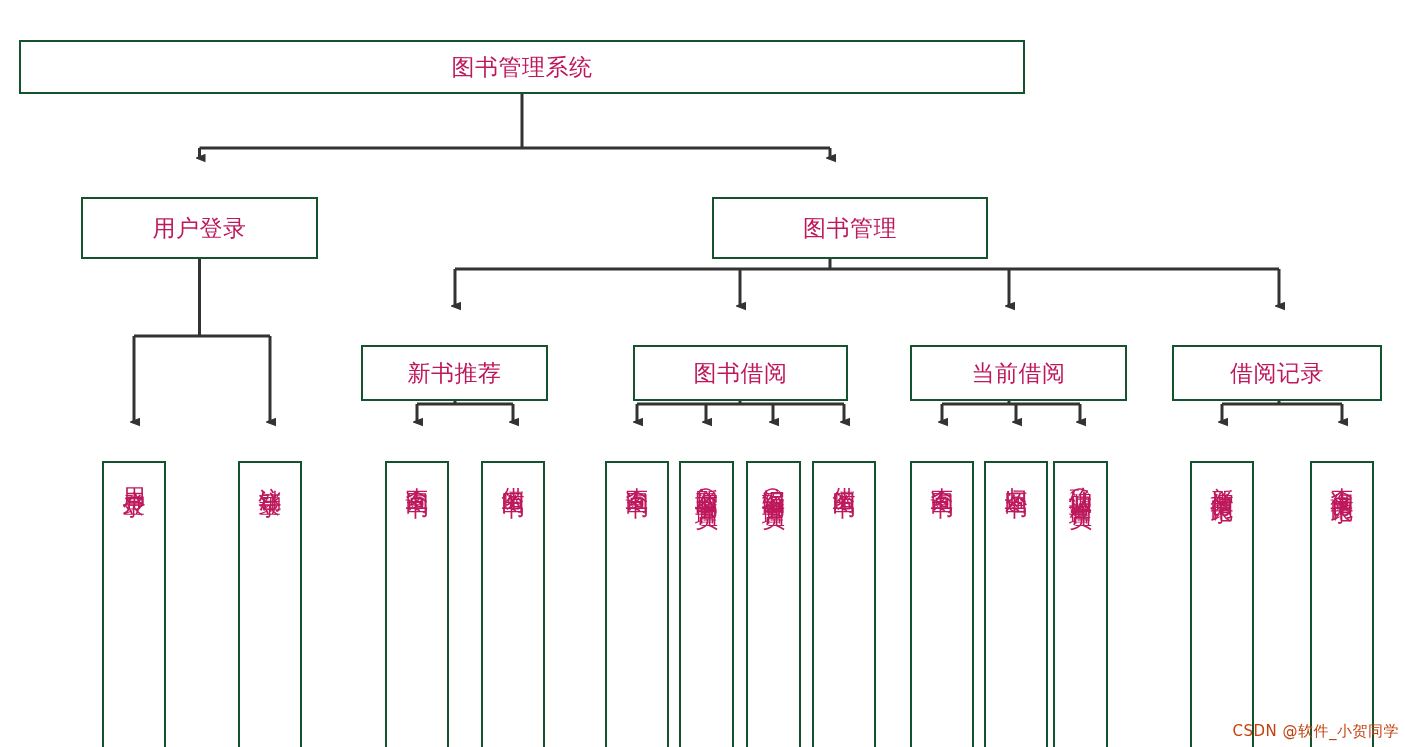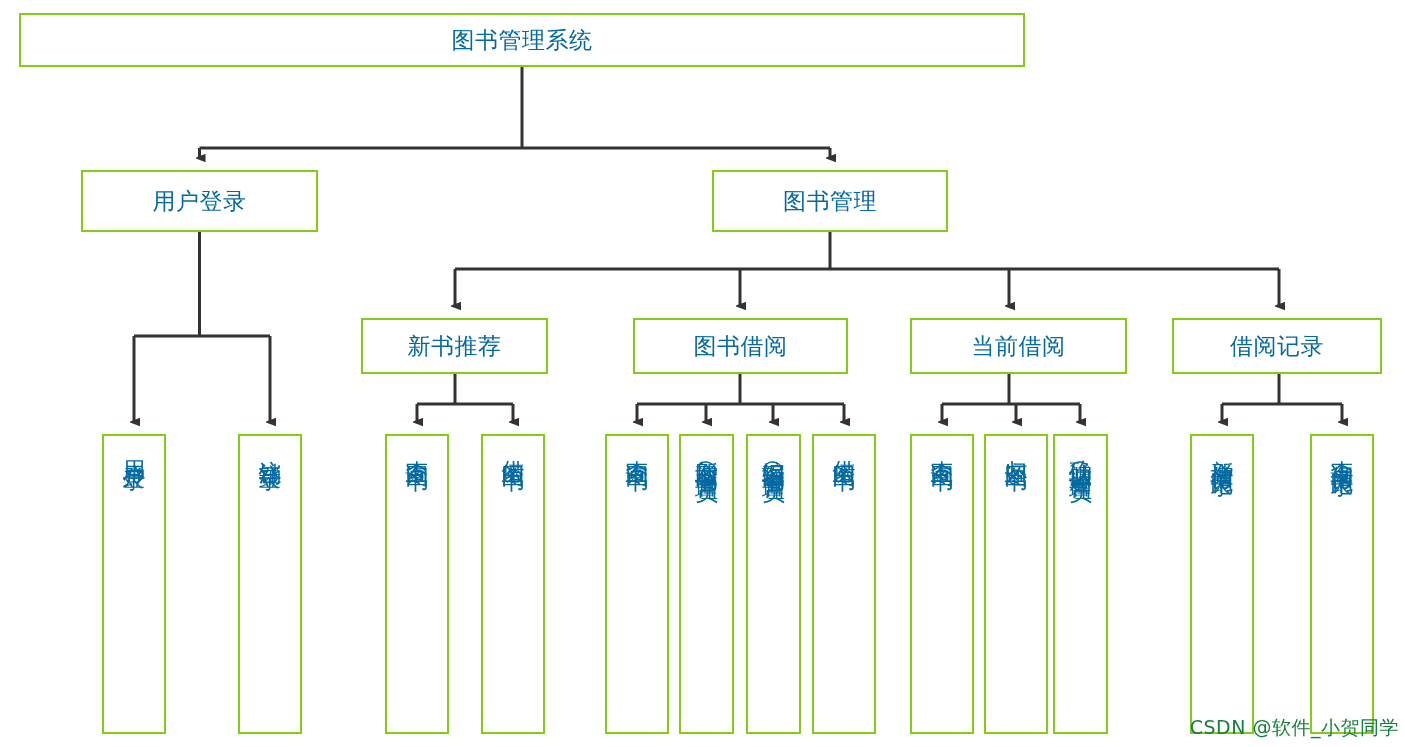--- a/index.html
+++ b/index.html
@@ -22,26 +22,27 @@
     position: absolute;
     left: 0;
     top: 0;
     width: 1405px;
     height: 747px;
     pointer-events: none;
   }
   .node {
     position: absolute;
     box-sizing: border-box;
-    border: 2px solid #84cc16;
+    border: 2px solid #14532d;
     background: #ffffff;
     display: flex;
     align-items: center;
     justify-content: center;
-    color: #0369a1;
+    color: #be185d;
+    margin-top: 27px;
   }
   .node .label {
     display: block;
     text-align: center;
     line-height: 1.22;
     white-space: nowrap;
   }
   
   .node.h .label {
     font-size: 23px;
@@ -58,22 +59,22 @@
     text-orientation: upright;
     font-size: 23px;
     letter-spacing: 3px;
     line-height: 1.0;
     white-space: nowrap;
   }
   .watermark {
     position: absolute;
     right: 6px;
     bottom: 6px;
-    font-size: 19px;
-    color: #15803d;
+    font-size: 15px;
+    color: #c2410c;
     white-space: nowrap;
     letter-spacing: 0.5px;
     font-family: "DejaVu Sans", "Liberation Sans", sans-serif;
   }
 </style>
 </head>
 <body>
 
 <div id="canvas">
 
@@ -125,21 +126,21 @@
     <path d="M 1342 404 L 1342 422" stroke="#333333" stroke-width="3" fill="none" marker-end="url(#arrow)"></path>
   </svg>
 
   <div class="node h" style="left:19px; top:13px; width:1006px; height:54px;">
     <span class="label">图书管理系统</span>
   </div>
 
   <div class="node h" style="left:81px; top:170px; width:237px; height:62px;">
     <span class="label">用户登录</span>
   </div>
-  <div class="node h" style="left:712px; top:170px; width:236px; height:62px;">
+  <div class="node h" style="left:712px; top:170px; width:276px; height:62px;">
     <span class="label">图书管理</span>
   </div>
 
   <div class="node h" style="left:633px; top:318px; width:215px; height:56px;">
     <span class="label">图书借阅</span>
   </div>
   <div class="node h" style="left:361px; top:318px; width:187px; height:56px;">
     <span class="label">新书推荐</span>
   </div>
   <div class="node h" style="left:910px; top:318px; width:217px; height:56px;">

